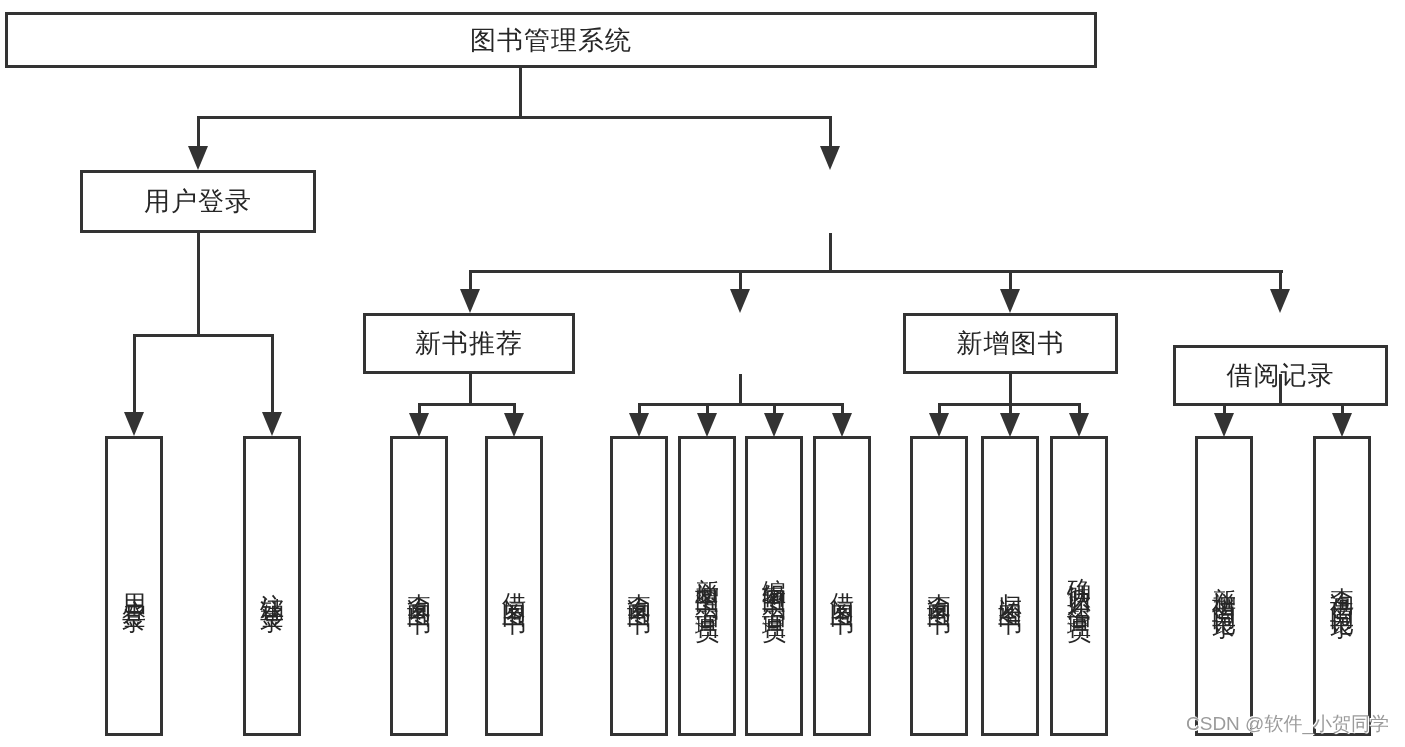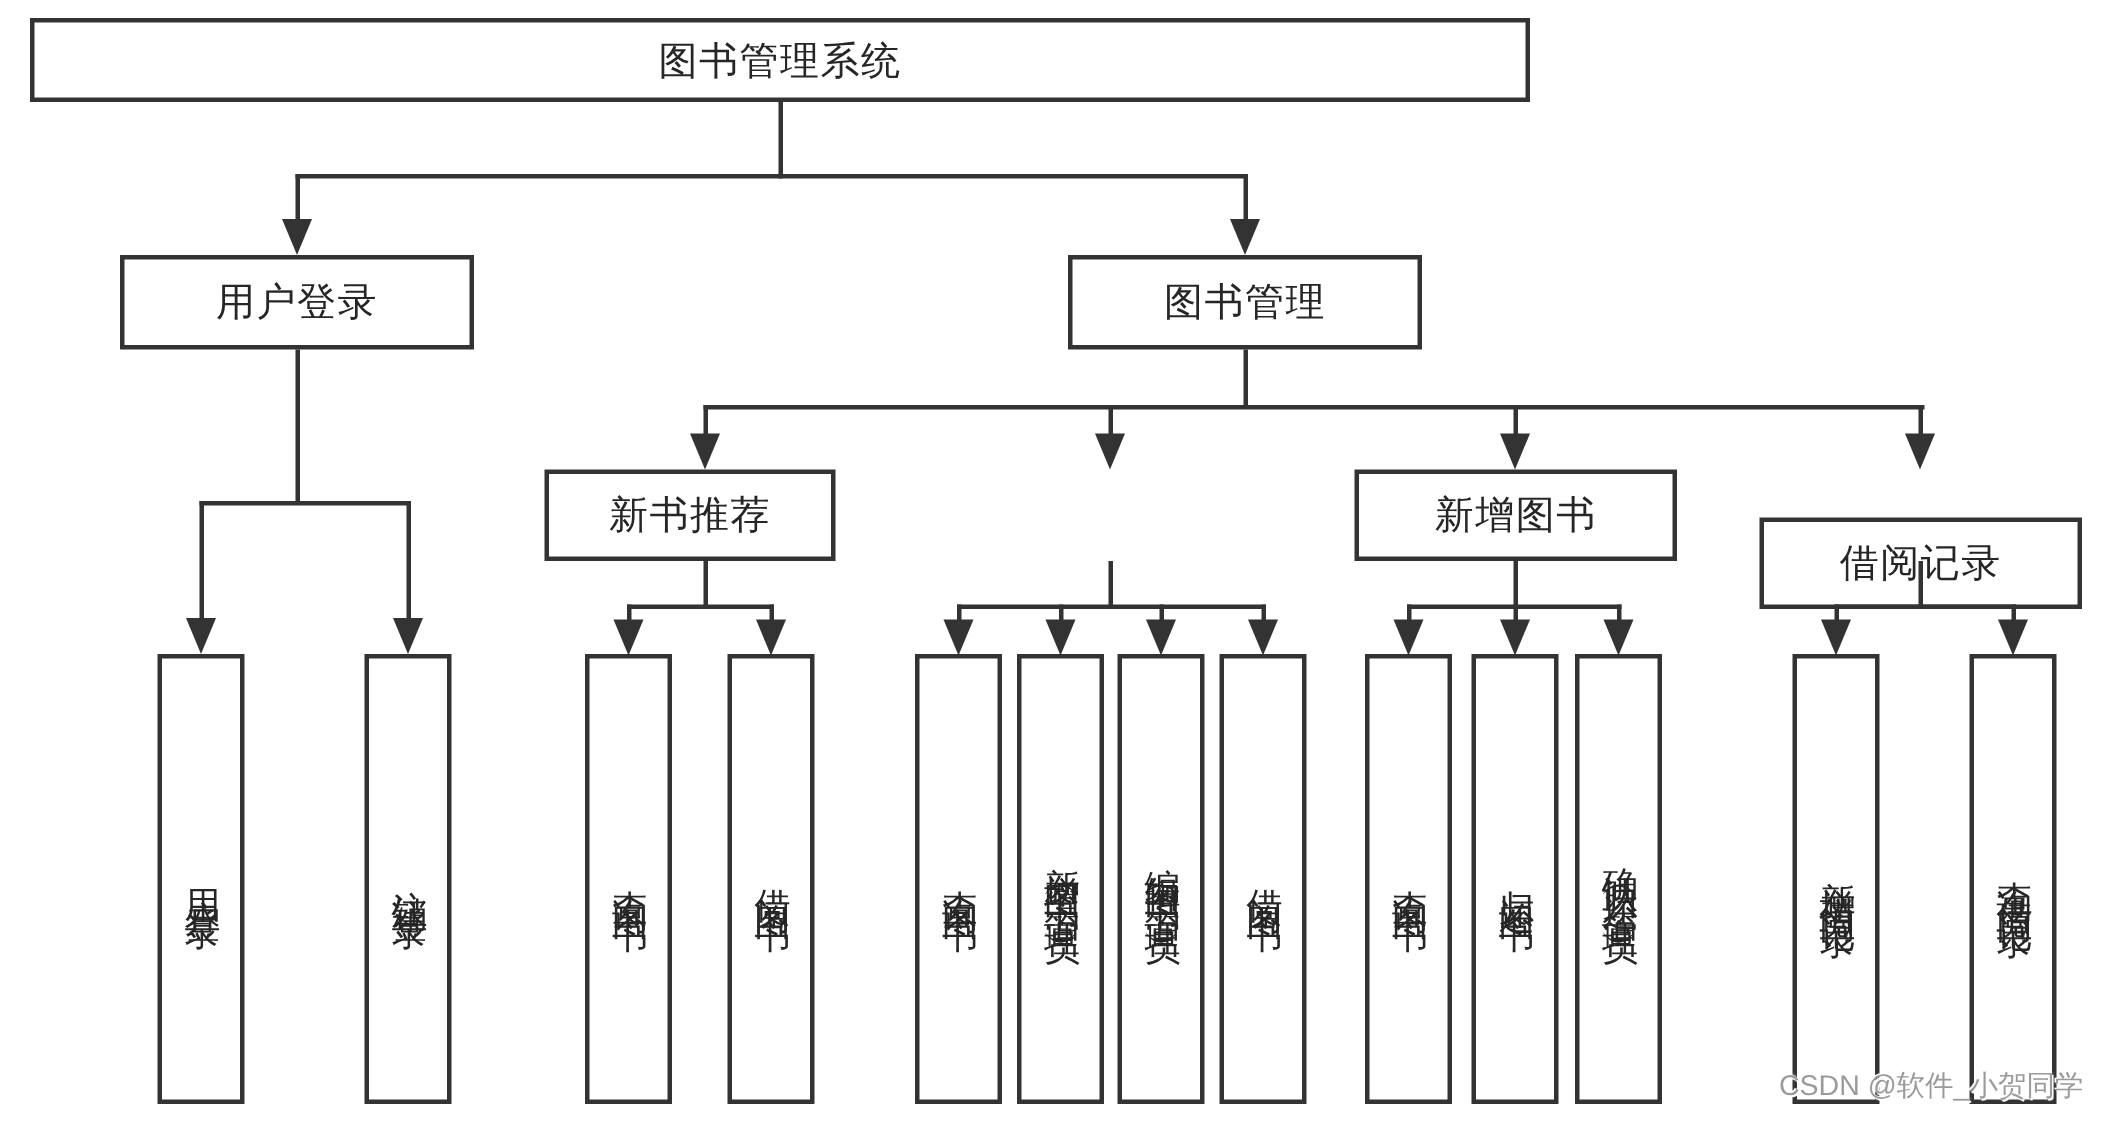--- a/index.html
+++ b/index.html
@@ -54,33 +54,30 @@
     color: #9b9b9b;
     white-space: nowrap;
     text-shadow: 0 0 2px #ffffff, 1px 1px 0 #ffffff, -1px -1px 0 #ffffff;
   }
 </style>
 </head>
 <body>
 
 <div id="canvas">
 
-  <div class="box hbox" style="left:20px; top:12px; width:1000px; height:56px;font-family:Liberation Mono, monospace;">
+  <div class="box hbox" style="left:5px; top:12px; width:1092px; height:56px;font-family:Liberation Mono, monospace;">
     <span>图书管理系统</span>
   </div>
 
   <div class="box hbox" style="left:80px; top:170px; width:236px; height:63px;">
     <span>用户登录</span>
   </div>
 
-  <div class="box hbox" style="left:712px; top:170px; width:236px; height:63px;">
-    <span>图书管理</span>
-  </div>
 
-  <div class="box hbox" style="left:363px; top:313px; width:194px; height:61px;">
+  <div class="box hbox" style="left:363px; top:313px; width:212px; height:61px;">
     <span>新书推荐</span>
   </div>
 
 
   <div class="box hbox" style="left:903px; top:313px; width:215px; height:61px;">
     <span>新增图书</span>
   </div>
 
   <div class="box hbox" style="left:1173px; top:313px; width:215px; height:61px;margin-top:32px;">
     <span>借阅记录</span>

